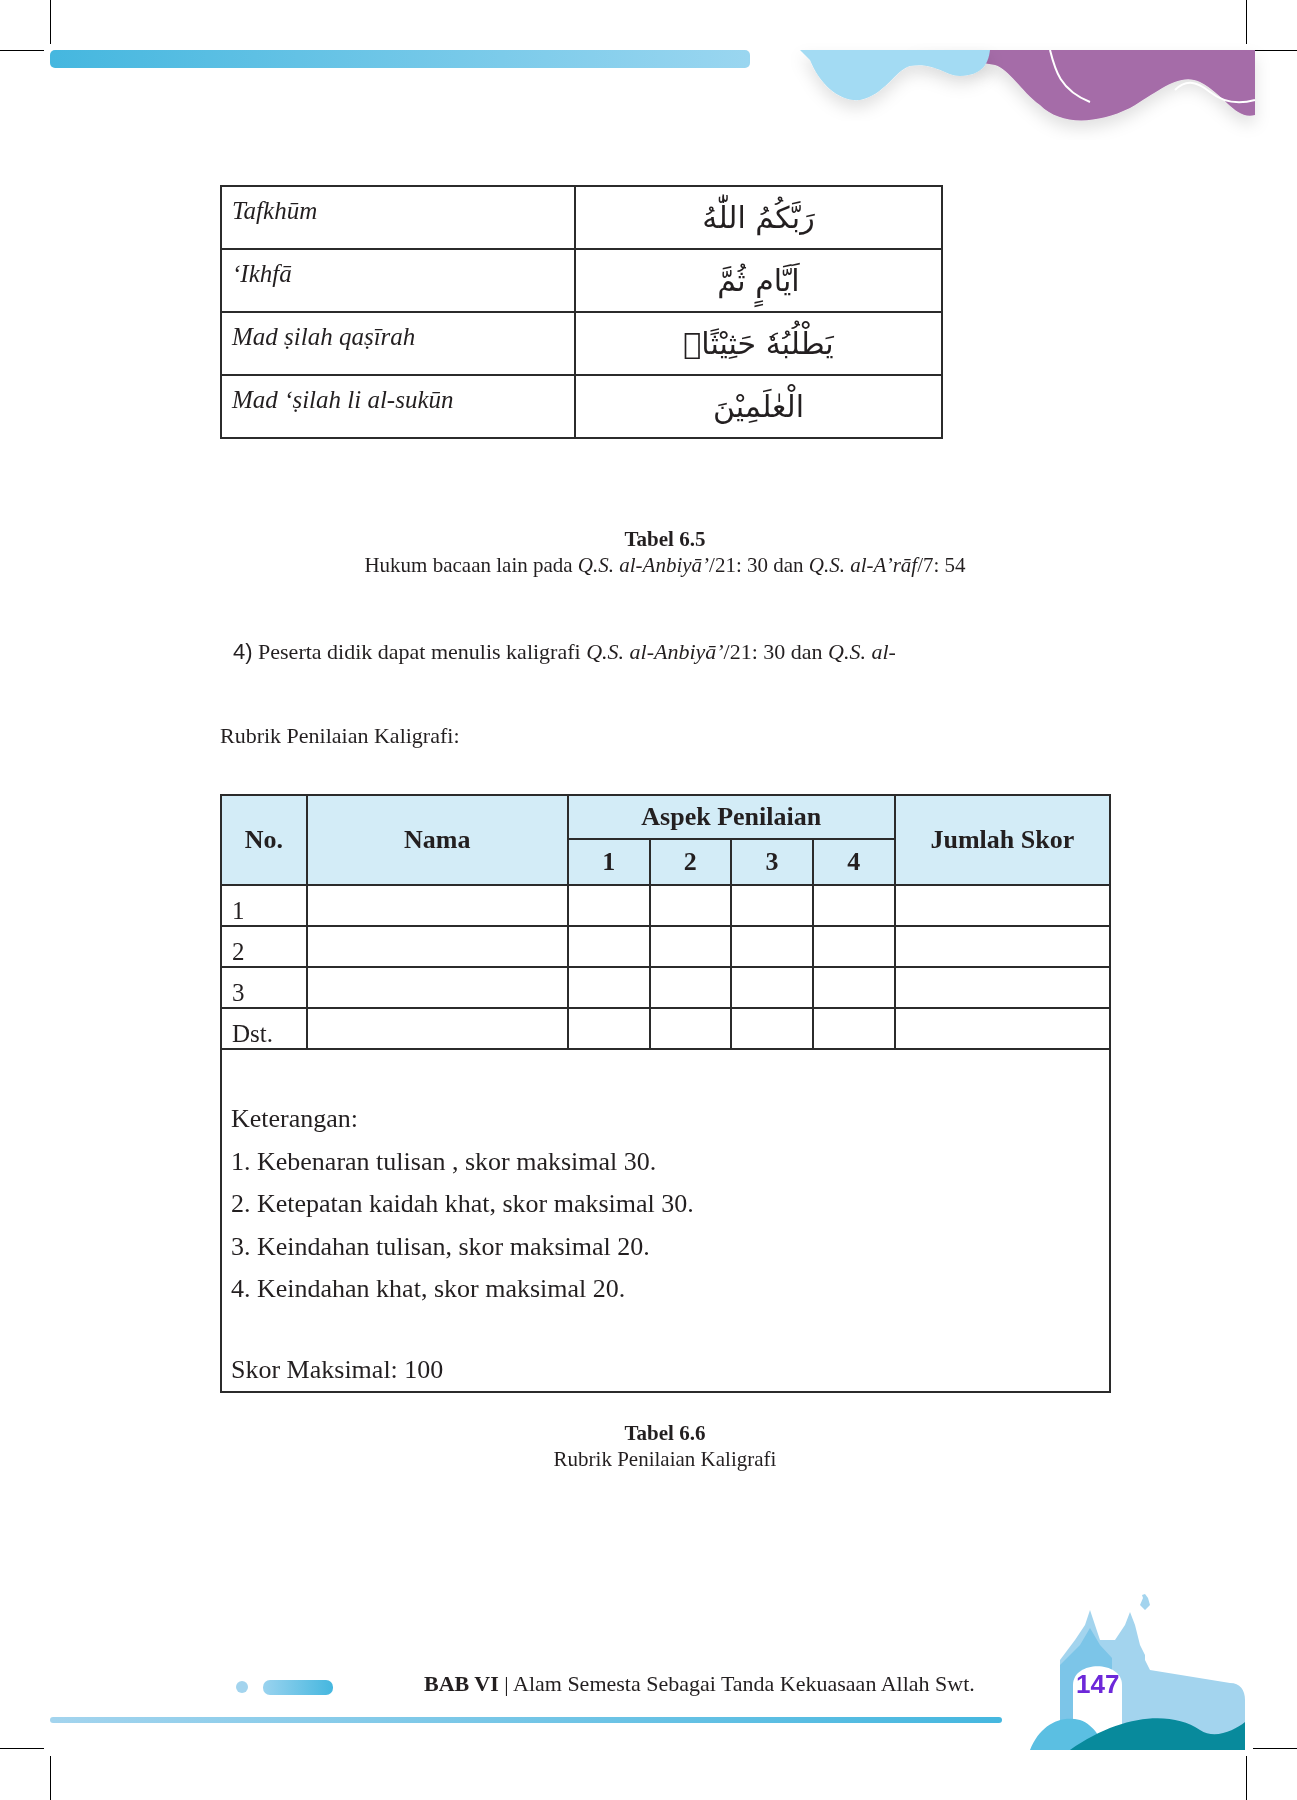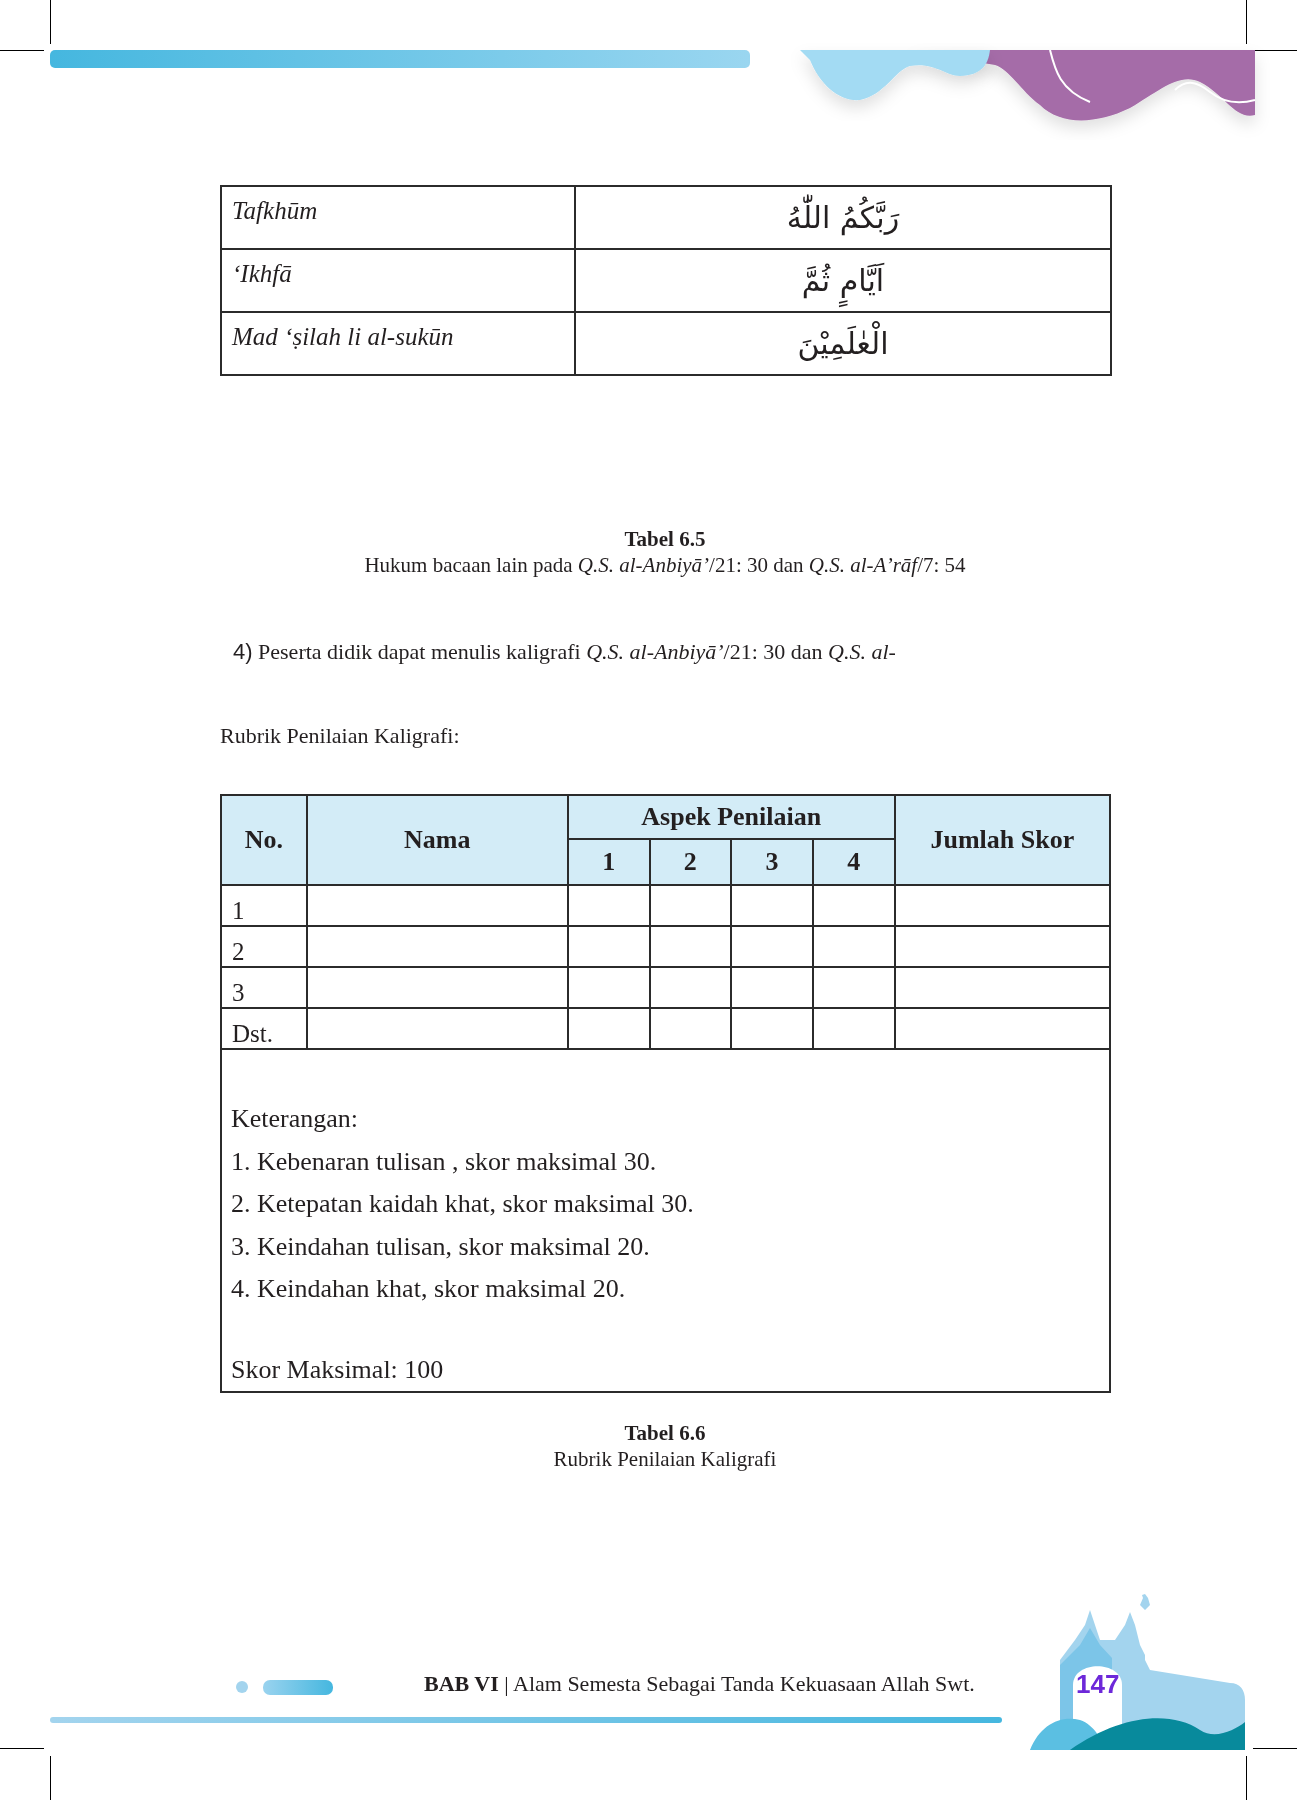--- a/index.html
+++ b/index.html
@@ -6,21 +6,21 @@
   body {
     width: 1297px; height: 1800px; position: relative; overflow: hidden;
     background: #ffffff; color: #231f20;
     font-family: "Liberation Serif", "DejaVu Serif", serif;
   }
   .crop { position: absolute; background: #000; }
   .header-deco { position: absolute; left: 0; top: 0; width: 1297px; height: 140px; }
   .footer-deco { position: absolute; left: 0; top: 1580px; width: 1297px; height: 220px; }
 
   table { border-collapse: collapse; }
-  .t1 { position: absolute; left: 220px; top: 185px; width: 892px; border-radius: 13px; }
+  .t1 { position: absolute; left: 220px; top: 185px; width: 723px; border-radius: 13px; }
   .t1 td { border: 2px solid #2b2b2b; height: 61px; vertical-align: top; padding: 0; }
   .t1 td.lbl { width: 354px; font-style: italic; font-size: 25px; padding: 10px 0 0 10px; box-sizing: border-box; }
   .t1 td.ar { text-align: center; vertical-align: middle; font-family: "DejaVu Sans", sans-serif; font-size: 30px; direction: rtl; }
 
   .caption { position: absolute; left: 0; width: 1330px; text-align: center; font-size: 21px; line-height: 26px; }
   .caption .ttl { font-weight: bold; }
   .it { font-style: italic; }
 
   .para { position: absolute; font-size: 22px; line-height: 28px; }
   .num4 { font-family: "Liberation Sans", "DejaVu Sans", sans-serif; }
@@ -68,20 +68,24 @@
 
 <table class="t1">
   <tbody>
     <tr>
       <td class="lbl">Tafkhūm</td>
       <td class="ar">رَبَّكُمُ اللّٰهُ</td>
     </tr>
     <tr>
       <td class="lbl">‘Ikhfā</td>
       <td class="ar">اَيَّامٍ ثُمَّ</td>
+    </tr>
+    <tr>
+      <td class="lbl">Mad ṣilah qaṣīrah</td>
+      <td class="ar">يَطْلُبُهٗ حَثِيْثًاۙ</td>
     </tr>
     <tr>
       <td class="lbl">Mad ‘ṣilah li al-sukūn</td>
       <td class="ar">الْعٰلَمِيْنَ</td>
     </tr>
   </tbody>
 </table>
 
 <div class="caption" style="top:526px;">
   <div class="ttl">Tabel 6.5</div>

